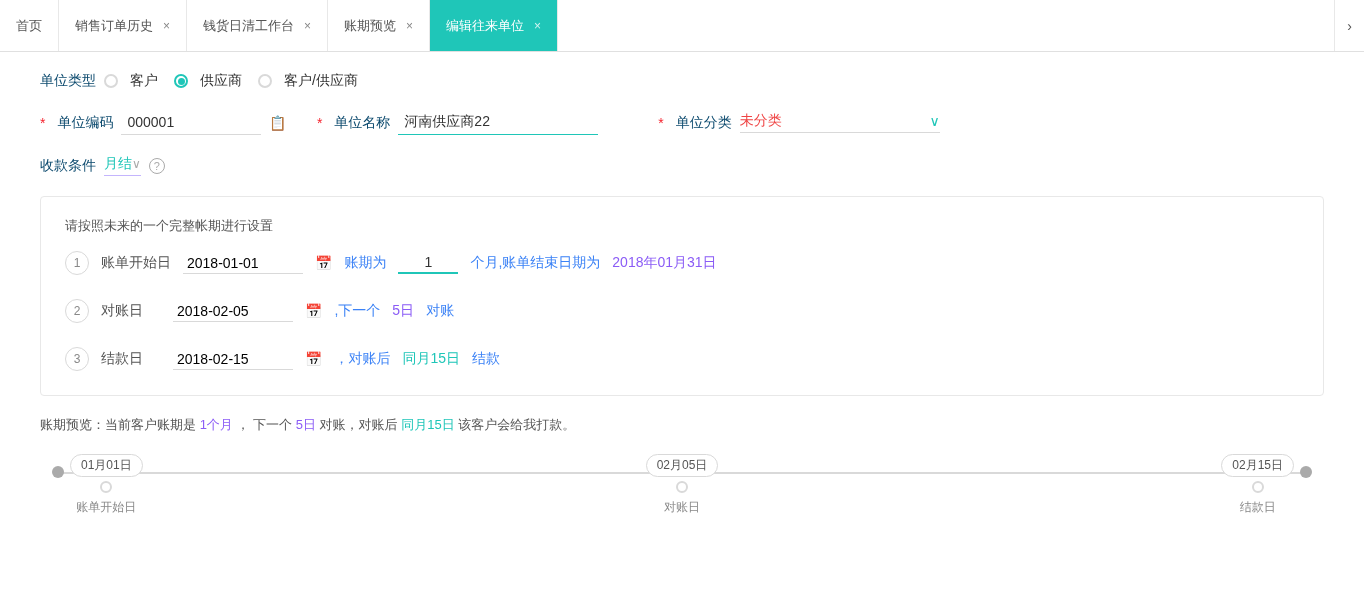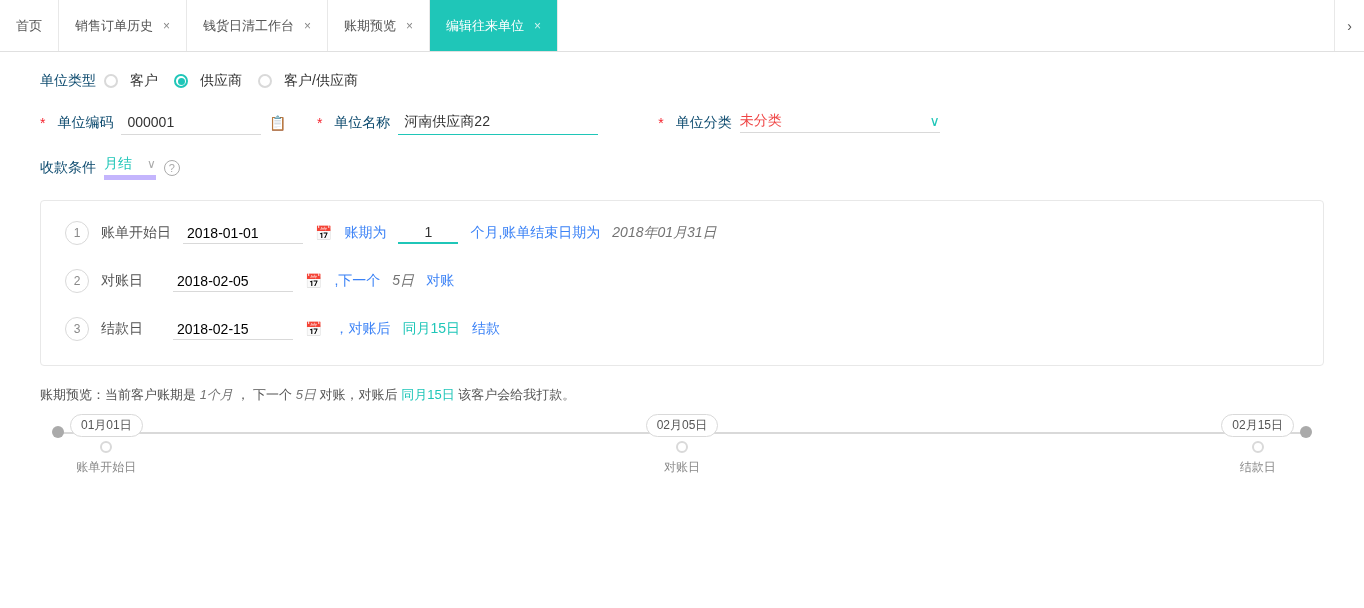--- a/index.html
+++ b/index.html
@@ -90,22 +90,22 @@
       border: 2px solid #d9d9d9; background: #fff;
       display: flex; align-items: center; justify-content: center;
     }
     .radio-circle.checked { border-color: #1fc6b8; }
     .radio-circle.checked::after {
       content: ''; width: 7px; height: 7px; border-radius: 50%; background: #1fc6b8;
     }
 
     
     .dropdown-wrap {
-      display: flex; align-items: center; gap: 15px;
-      border-bottom: 5px solid #c4b5fd; padding-bottom: 2px;
+      display: flex; align-items: center; gap: 0;
+      border-bottom: 1px solid #c4b5fd; padding-bottom: 2px;
     }
     .dropdown-val { color: #1fc6b8; }
     .dropdown-arrow { color: #aaa; font-size: 12px; }
 
     
     .cal-icon { color: #1fc6b8; cursor: pointer; font-size: 14px; }
 
     
     .select-wrap {
       display: flex; align-items: center; border-bottom: 1px solid #d9d9d9; padding-bottom: 2px; gap: 8px; min-width: 200px;
@@ -146,21 +146,21 @@
       border: none; border-bottom: 1px solid #d9d9d9;
       padding: 2px 4px; font-size: 14px; outline: none;
       width: 120px;
     }
     .step-text { color: #3b82f6; }
     .step-period-input {
       border: none; border-bottom: 2px solid #1fc6b8;
       padding: 2px 4px; font-size: 14px; outline: none;
       width: 60px; color: #333; text-align: center;
     }
-    .highlight-orange { color: #737373; font-weight: 500; font-style: italic; }
+    .highlight-orange { color: #8b5cf6; font-weight: 500; }
     .highlight-teal { color: #1fc6b8; font-weight: 500; }
 
     
     .preview-text {
       font-size: 13px; color: #555;
     }
     .timeline-node {
       display: flex;
       flex-direction: column;
       align-items: center;
@@ -270,20 +270,21 @@
       <span class="form-label">收款条件</span>
       <div class="dropdown-wrap">
         <span class="dropdown-val">月结</span>
         <span class="dropdown-arrow">∨</span>
       </div>
       <span class="tooltip-icon">?</span>
     </div>
   </div>
 
   <div class="card">
+    <div class="card-title">请按照未来的一个完整帐期进行设置</div>
 
     <div class="step-row">
       <div class="step-num">1</div>
       <span class="step-label">账单开始日</span>
       <input class="step-date-input" type="text" value="2018-01-01" style="">
       <span class="cal-icon">📅</span>
       <span class="step-text">账期为</span>
       <input class="step-period-input" type="text" value="1" style="">
       <span class="step-text">个月,账单结束日期为</span>
       <span class="highlight-orange">2018年01月31日</span>
@@ -314,21 +315,21 @@
     <span>账期预览：当前客户账期是</span>
     <span class="highlight-orange">1个月</span>
     <span>，</span>
     <span>下一个</span>
     <span class="highlight-orange">5日</span>
     <span>对账，对账后</span>
     <span class="highlight-teal">同月15日</span>
     <span> 该客户会给我打款。</span>
   </div>
 
-  <div style="position:relative; padding: 0 20px; margin-top:10px;">
+  <div style="position:relative; padding: 0 20px; margin-top:20px;">
 
     <div style="position:absolute; top:18px; left:20px; right:20px; height:2px; background:#d9d9d9; z-index:0;"></div>
 
     <div style="position:absolute; top:12px; left:12px; width:12px; height:12px; border-radius:50%; background:#aaa; z-index:2;"></div>
 
     <div style="position:absolute; top:12px; right:12px; width:12px; height:12px; border-radius:50%; background:#aaa; z-index:2;"></div>
 
     <div style="display:flex; justify-content:space-between; align-items:flex-start; position:relative; z-index:1; padding: 0 10px;">
 
       <div class="timeline-node">

